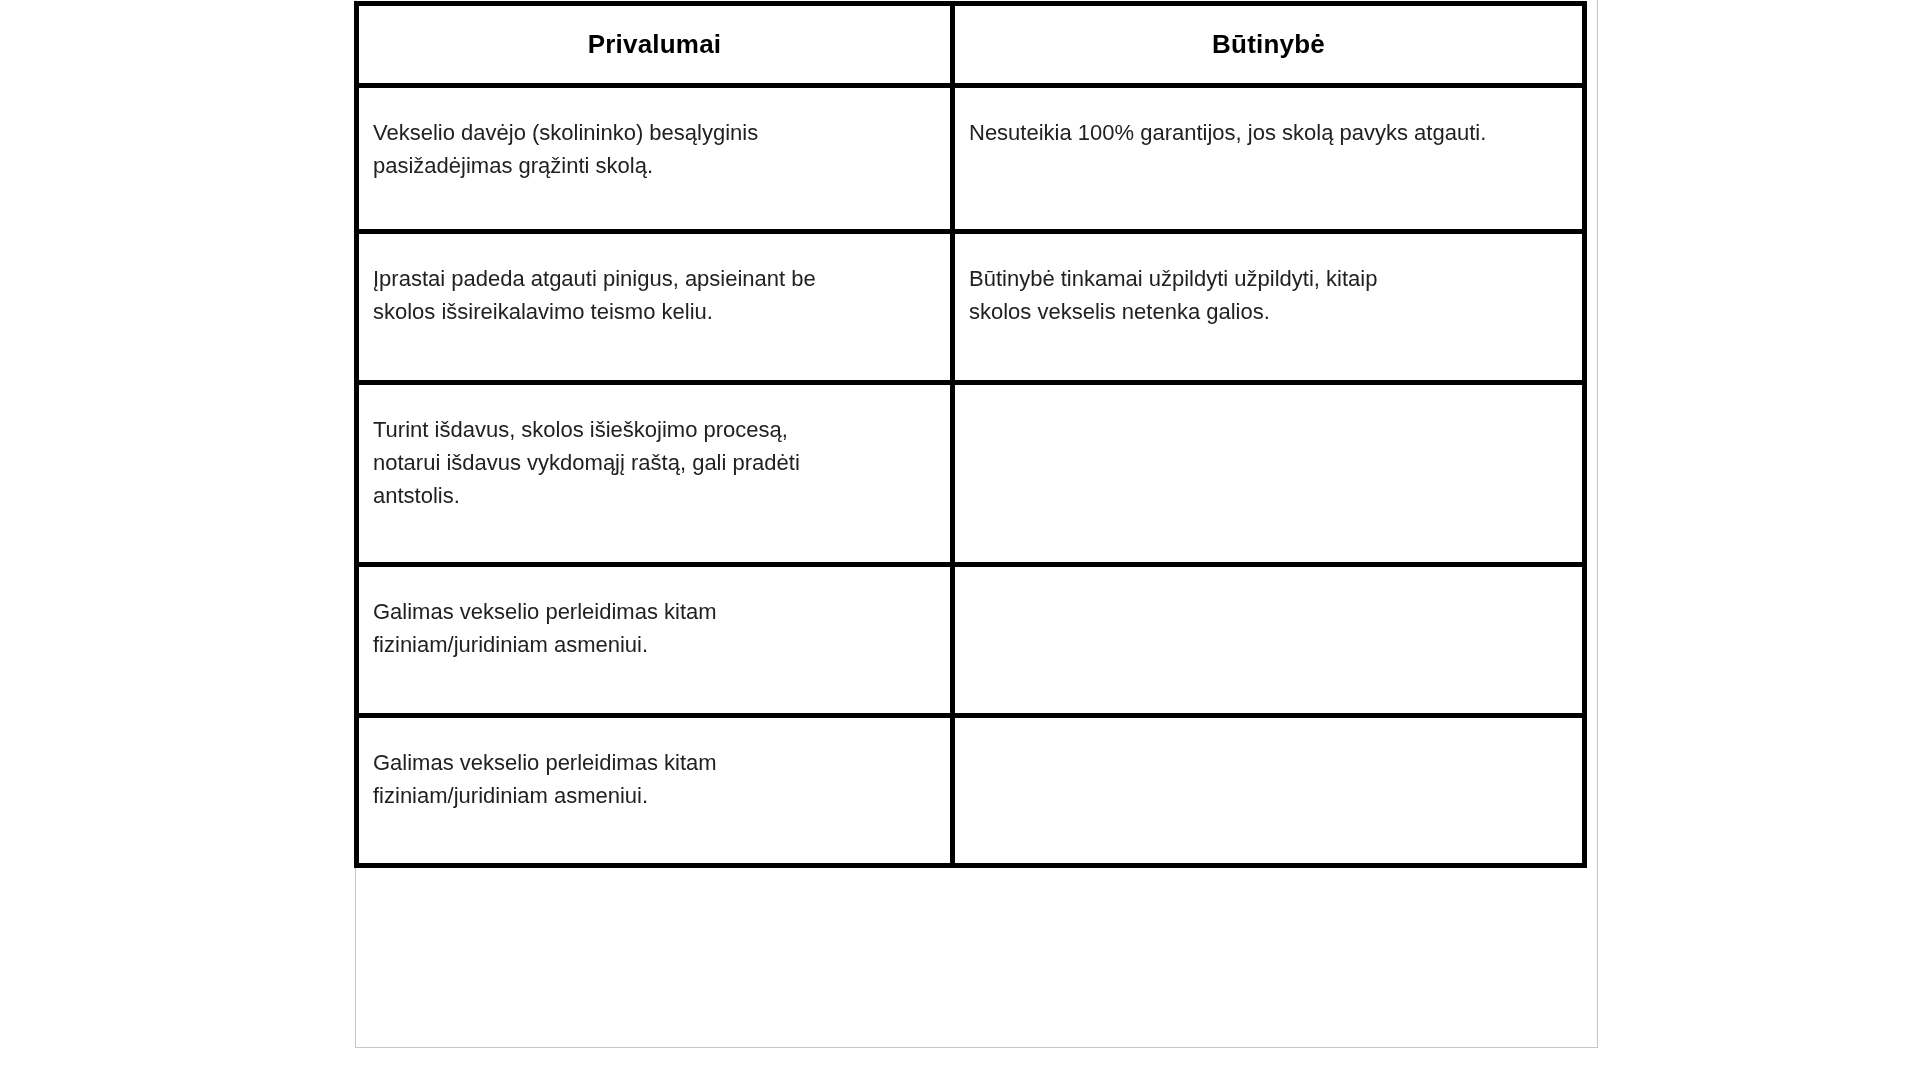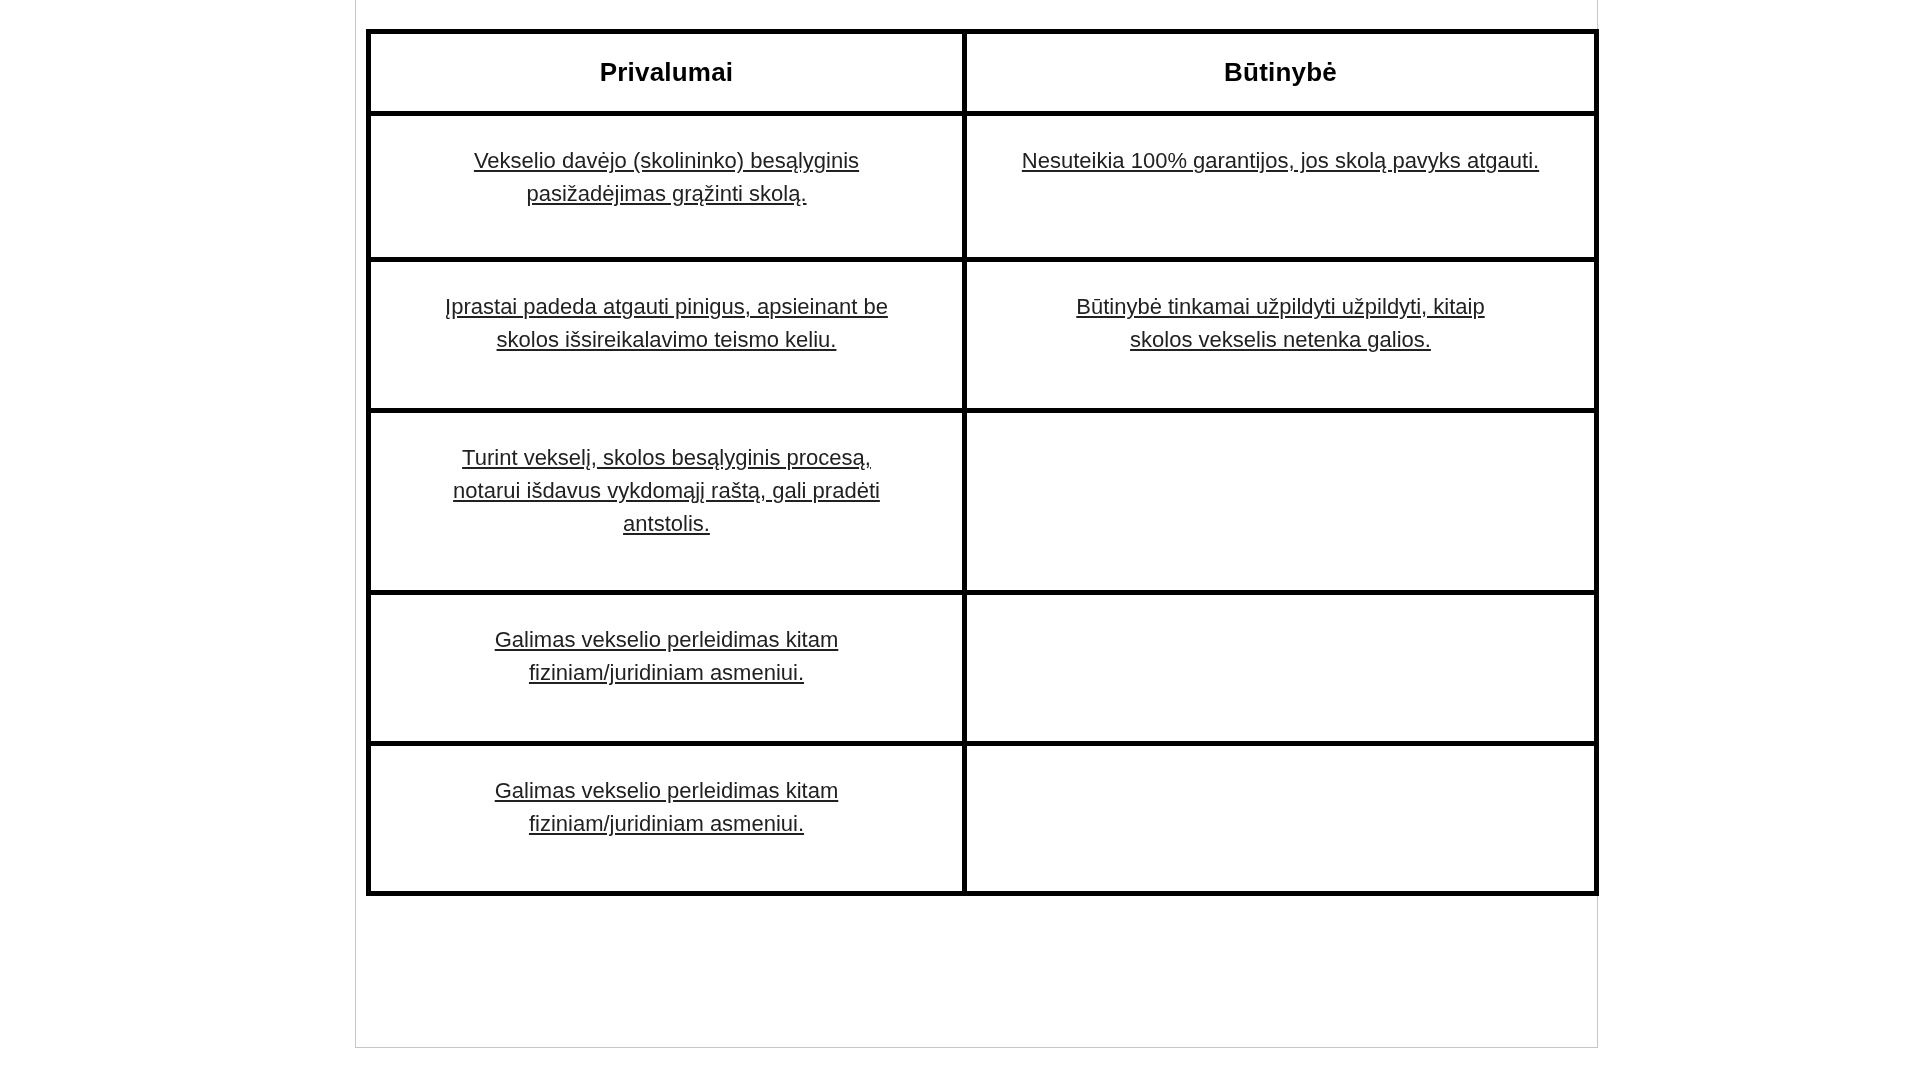--- a/index.html
+++ b/index.html
@@ -15,51 +15,48 @@
     position: absolute;
     left: 355px; top: 0;
     width: 1243px; height: 1048px;
     border-left: 1px solid #c6c6c6;
     border-right: 1px solid #c6c6c6;
     border-bottom: 1px solid #c6c6c6;
     pointer-events: none;
   }
   table.pros-cons {
     position: absolute;
-    left: 366px; top: 1px;
+    left: 354px; top: 1px;
     width: 1228px;
     border-collapse: collapse;
     table-layout: fixed;
     background: #ffffff;
-    margin-top: 28px;
   }
   table.pros-cons th,
   table.pros-cons td {
     border: 5px solid #000000;
     background: #ffffff;
   }
   table.pros-cons th {
     height: 82px;
     vertical-align: middle;
     text-align: center;
     font-size: 26px;
     font-weight: 700;
     font-stretch: condensed;
     letter-spacing: 0.2px;
     color: #000000;
   }
   table.pros-cons td {
     vertical-align: top;
-    text-align: center;
     padding: 28px 14px 8px 14px;
     font-size: 22px;
     line-height: 33px;
     color: #212121;
     white-space: pre;
-    text-decoration: underline;
   }
   tr.row-h1 { height: 146px; }
   tr.row-h2 { height: 151px; }
   tr.row-h3 { height: 182px; }
   tr.row-h4 { height: 151px; }
   tr.row-h5 { height: 150px; }
   tr.row-h6 { height: 182px; }
 </style>
 </head>
 <body>
@@ -81,21 +78,21 @@
 pasižadėjimas grąžinti skolą.</td>
     <td>Nesuteikia 100% garantijos, jos skolą pavyks atgauti.</td>
   </tr>
   <tr class="row-h2">
     <td>Įprastai padeda atgauti pinigus, apsieinant be
 skolos išsireikalavimo teismo keliu.</td>
     <td>Būtinybė tinkamai užpildyti užpildyti, kitaip
 skolos vekselis netenka galios.</td>
   </tr>
   <tr class="row-h3">
-    <td>Turint vekselį, skolos besąlyginis procesą,
+    <td>Turint išdavus, skolos išieškojimo procesą,
 notarui išdavus vykdomąjį raštą, gali pradėti
 antstolis.</td>
     <td></td>
   </tr>
   <tr class="row-h4">
     <td>Galimas vekselio perleidimas kitam
 fiziniam/juridiniam asmeniui.</td>
     <td></td>
   </tr>
   <tr class="row-h5">

